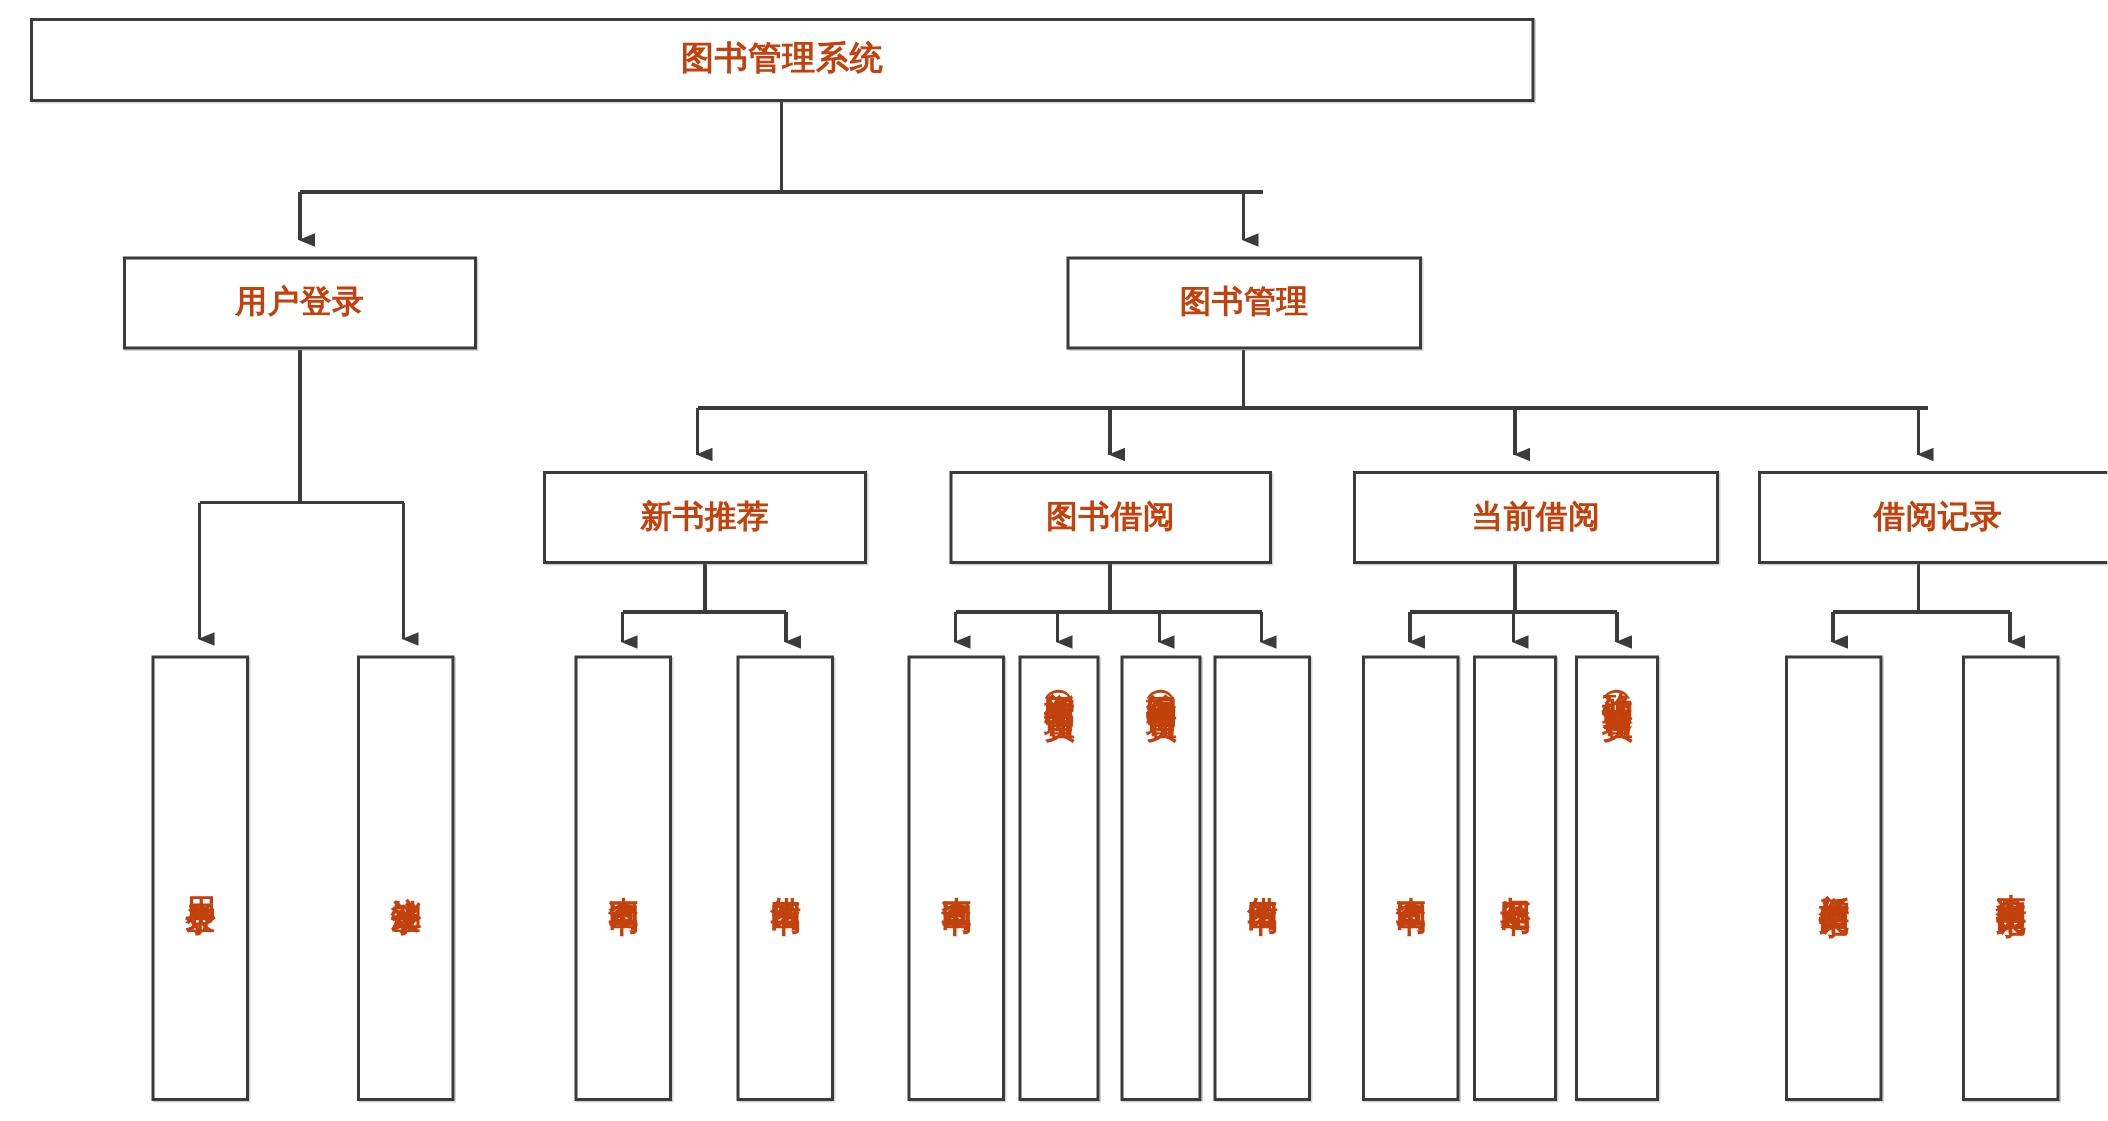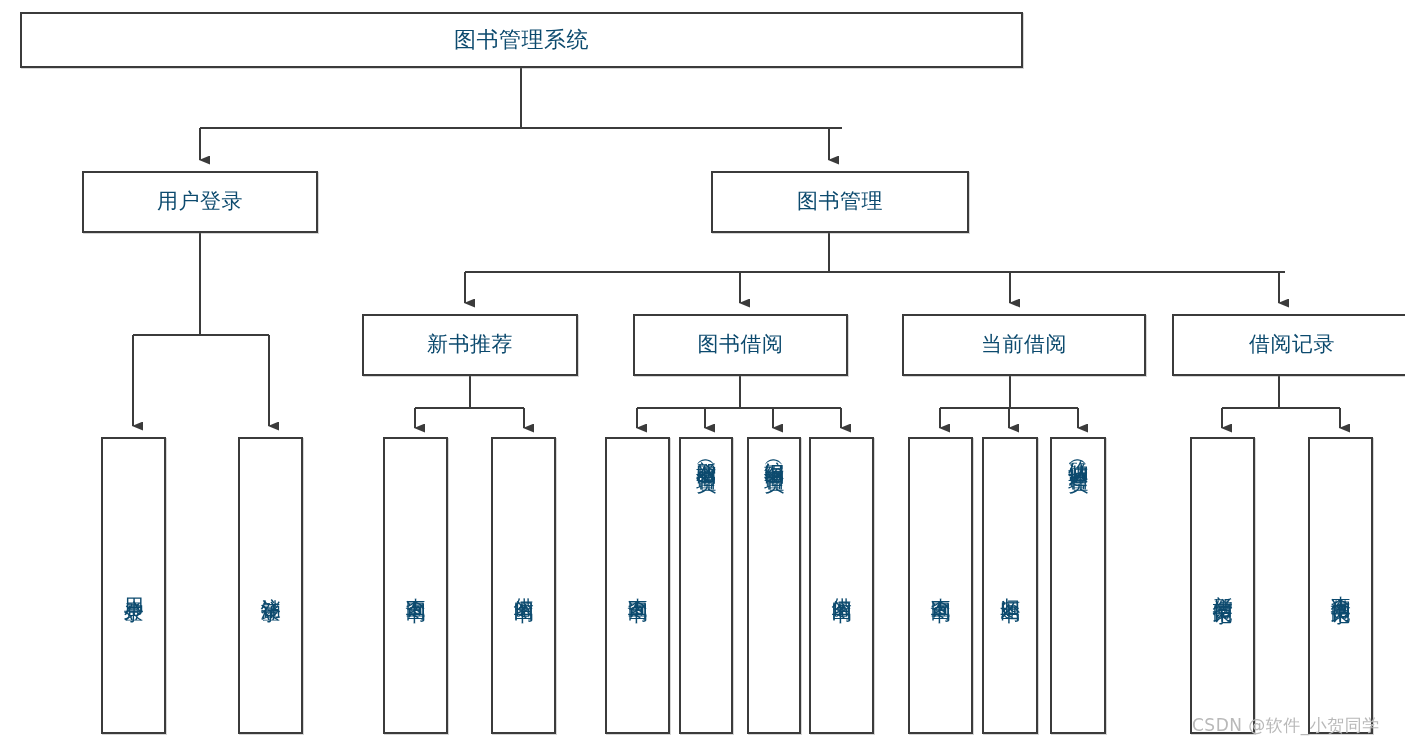--- a/index.html
+++ b/index.html
@@ -33,22 +33,23 @@
     background: #ffffff;
     display: flex;
     align-items: center;
     justify-content: center;
     color: #3a3a3a;
     box-shadow: 1px 1px 0 rgba(120,120,120,0.30);
   }
   .node .node-label {
     display: block;
     text-align: center;
-    color: #0c4a6e;
+    color: #c2410c;
     letter-spacing: 0.5px;
+    font-weight: bold;
   }
   
   .node.horiz .node-label {
     font-size: 21px;
     line-height: 1.1;
     white-space: nowrap;
   }
   .node.root .node-label {
     font-size: 22px;
   }
@@ -138,21 +139,21 @@
     </g>
   </svg>
 
   <div class="node horiz root" style="left:20px; top:12px; width:1003px; height:56px;">
     <span class="node-label">图书管理系统</span>
   </div>
 
   <div class="node horiz" style="left:82px; top:171px; width:236px; height:62px;">
     <span class="node-label">用户登录</span>
   </div>
-  <div class="node horiz" style="left:711px; top:171px; width:258px; height:62px;">
+  <div class="node horiz" style="left:711px; top:171px; width:237px; height:62px;">
     <span class="node-label">图书管理</span>
   </div>
 
   <div class="node horiz" style="left:633px; top:314px; width:215px; height:62px;">
     <span class="node-label">图书借阅</span>
   </div>
   <div class="node horiz" style="left:362px; top:314px; width:216px; height:62px;">
     <span class="node-label">新书推荐</span>
   </div>
   <div class="node horiz" style="left:902px; top:314px; width:244px; height:62px;">
@@ -199,17 +200,14 @@
     <span class="node-label">确认归还（管理员）</span>
   </div>
 
   <div class="node vert mid-text" style="left:1190px; top:437px; width:65px; height:297px;">
     <span class="node-label">新增借阅记录</span>
   </div>
   <div class="node vert mid-text" style="left:1308px; top:437px; width:65px; height:297px;">
     <span class="node-label">查询借阅记录</span>
   </div>
 
-  <div class="watermark" style="left:1192px; top:714px;">
-    <span>CSDN @软件_小贺同学</span>
-  </div>
 
 </div>
 
 </body></html>

